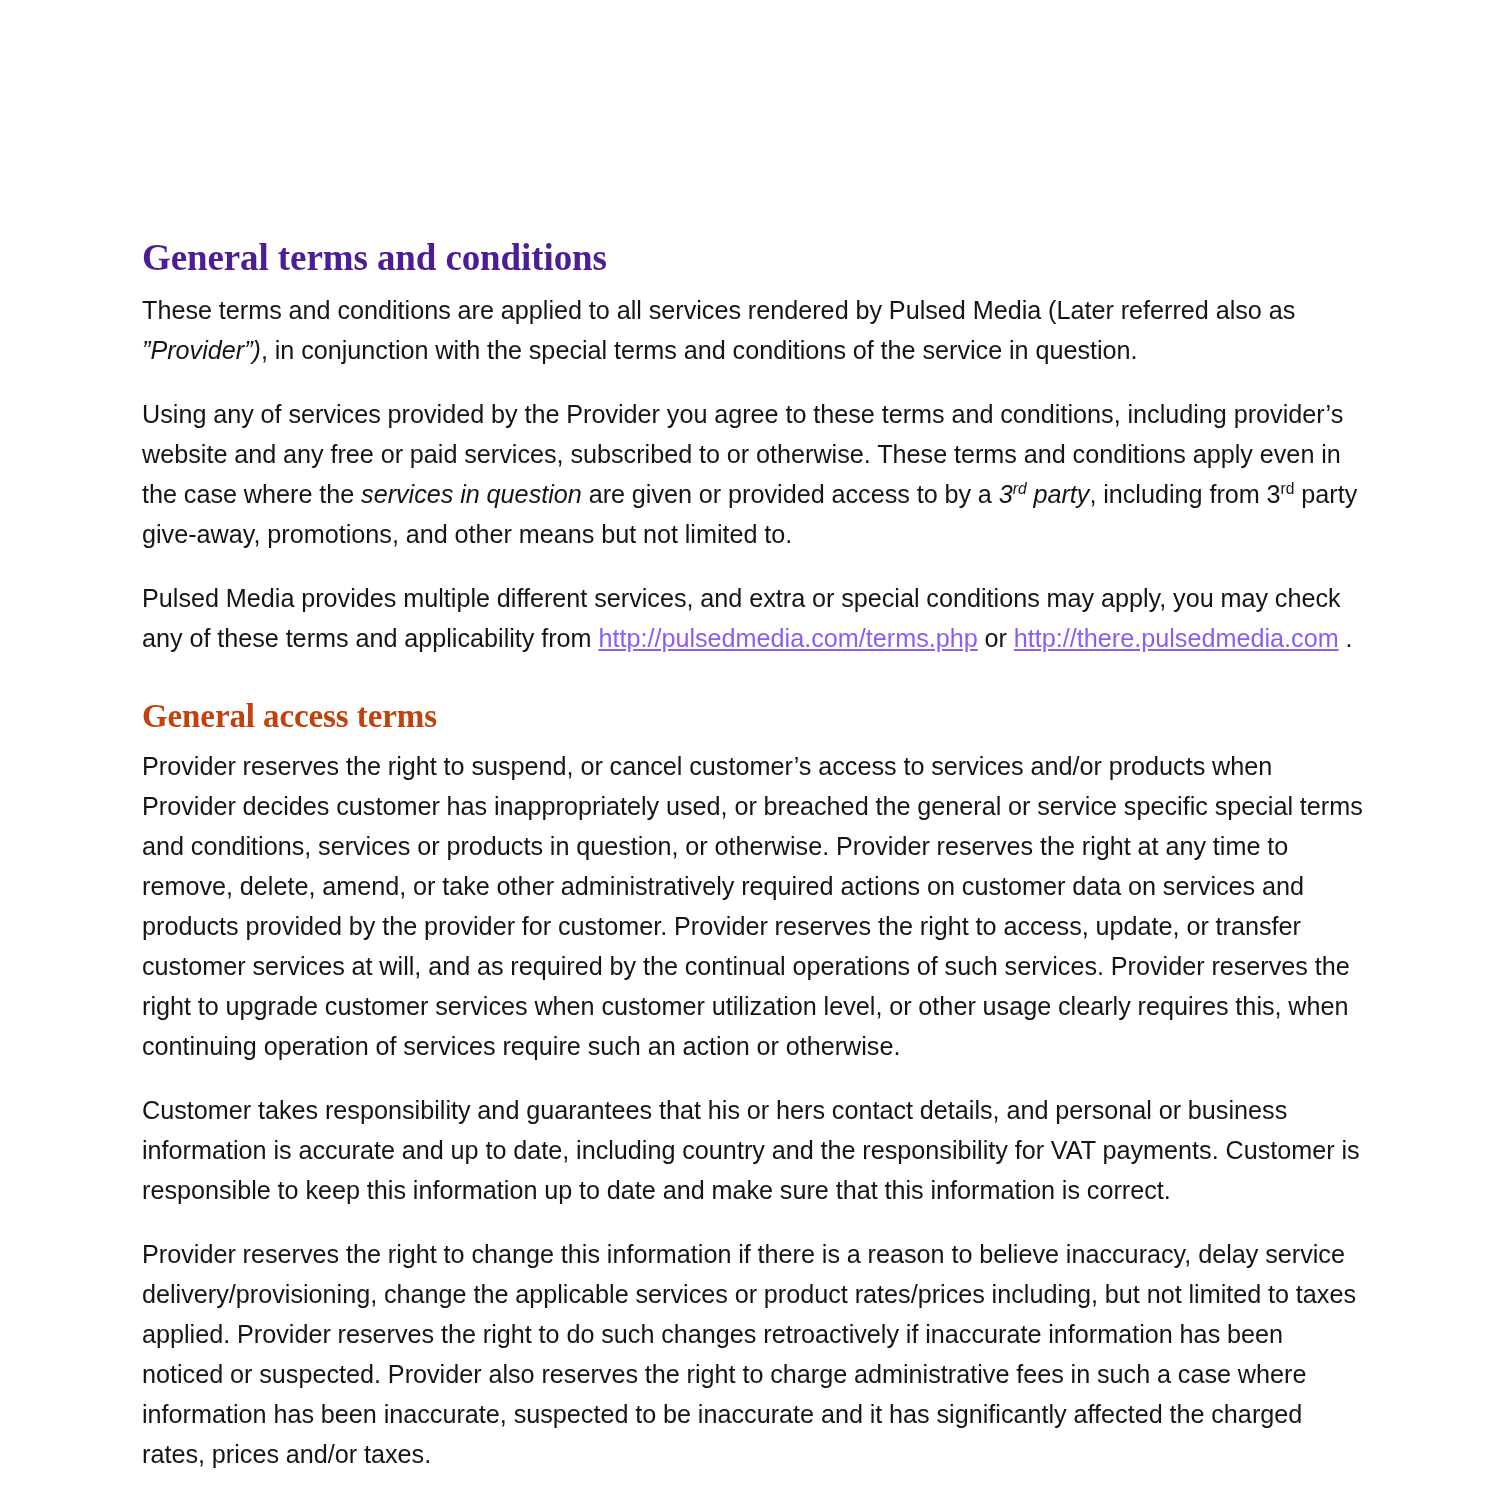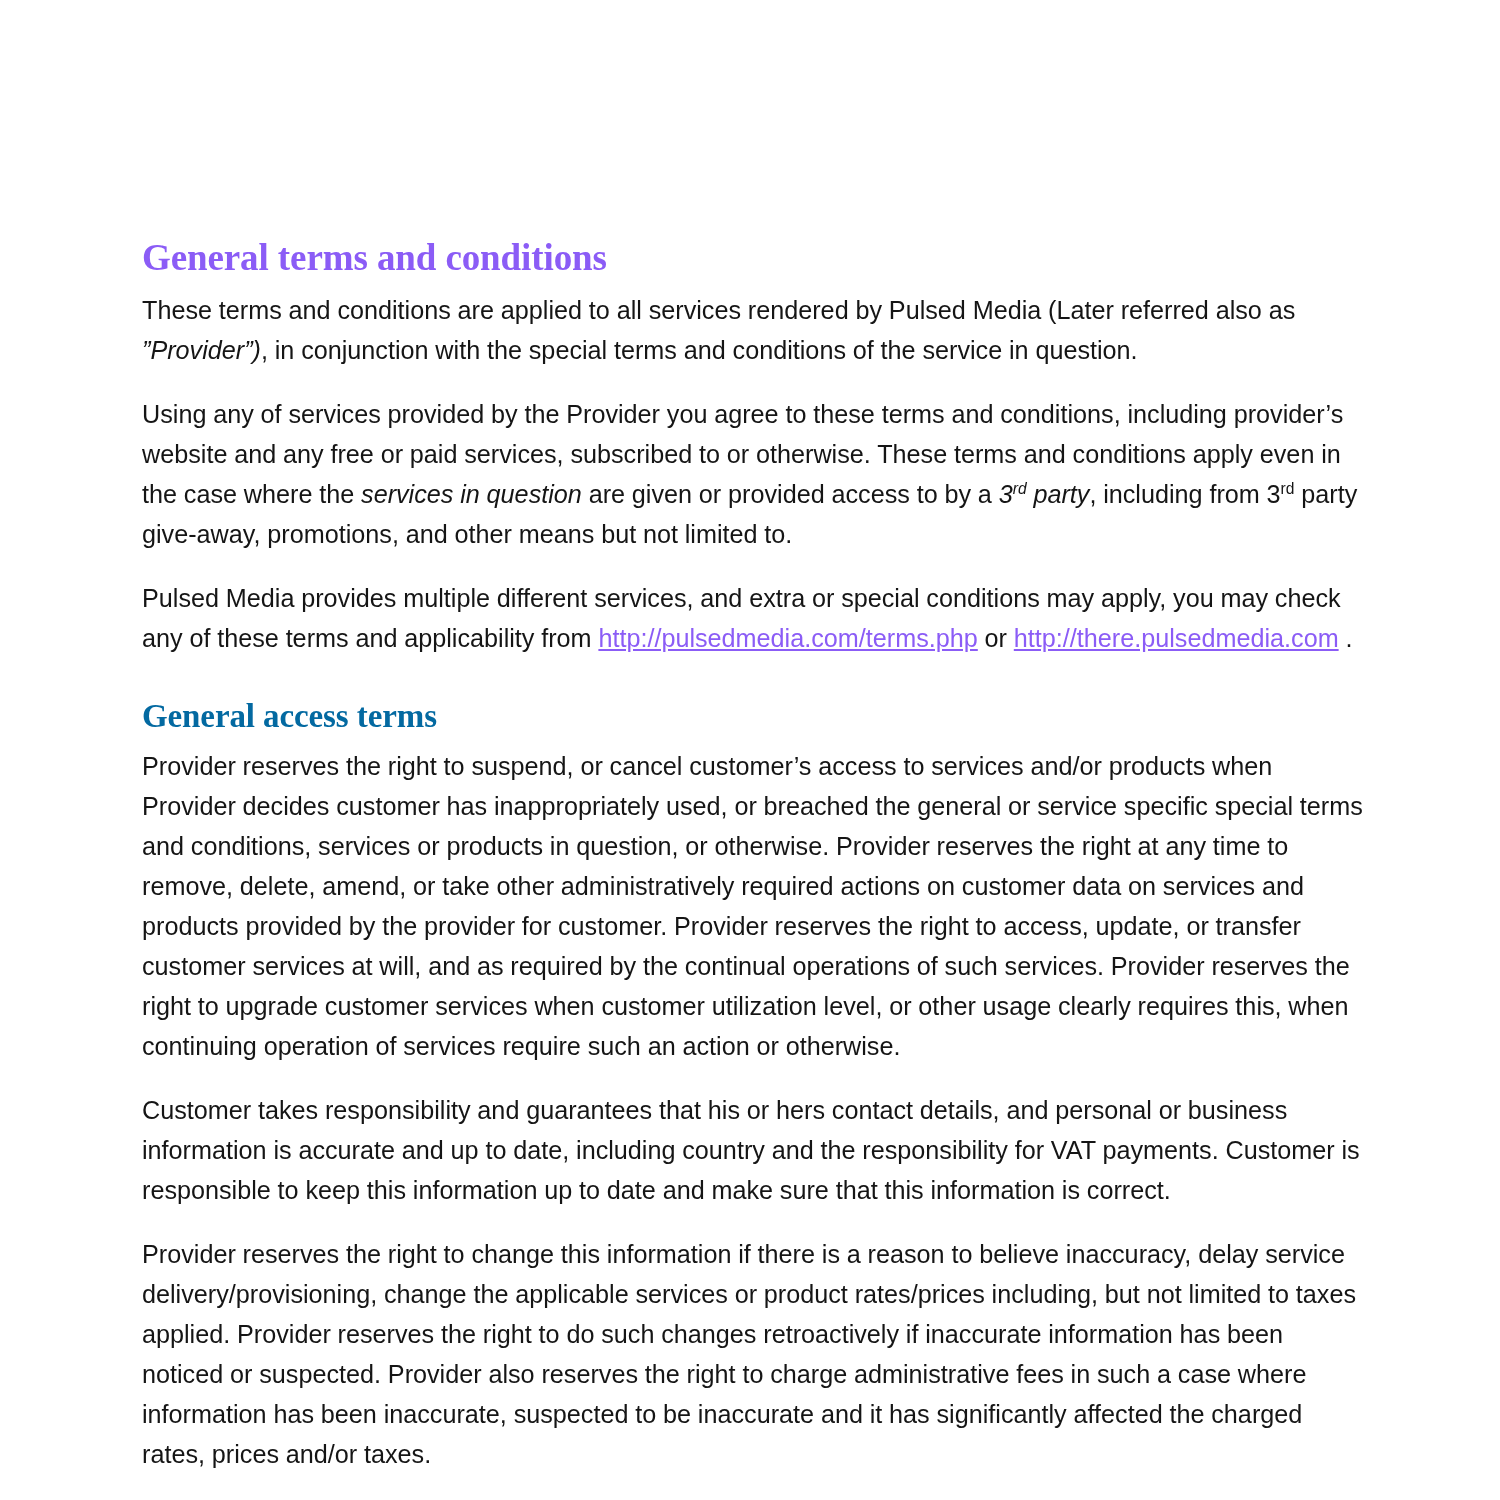--- a/index.html
+++ b/index.html
@@ -30,31 +30,31 @@
     top: 238px;
     width: 1222px;
   }
 
   
   h1.doc-h1 {
     font-family: "Liberation Serif", "DejaVu Serif", serif;
     font-weight: bold;
     font-size: 37px;
     line-height: 1.08;
-    color: #8b5cf6;
+    color: #4c1d95;
     margin: 0 0 4px 0;
     letter-spacing: -0.1px;
   }
 
   h2.doc-h2 {
     font-family: "Liberation Serif", "DejaVu Serif", serif;
     font-weight: bold;
     font-size: 33px;
     line-height: 1.1;
-    color: #0369a1;
+    color: #c2410c;
     margin: 40px 0 2px 0;
     letter-spacing: -0.1px;
   }
 
   
   p.doc-p {
     font-family: "Liberation Sans", sans-serif;
     font-size: 25.2px;
     line-height: 40px;
     color: #151515;

